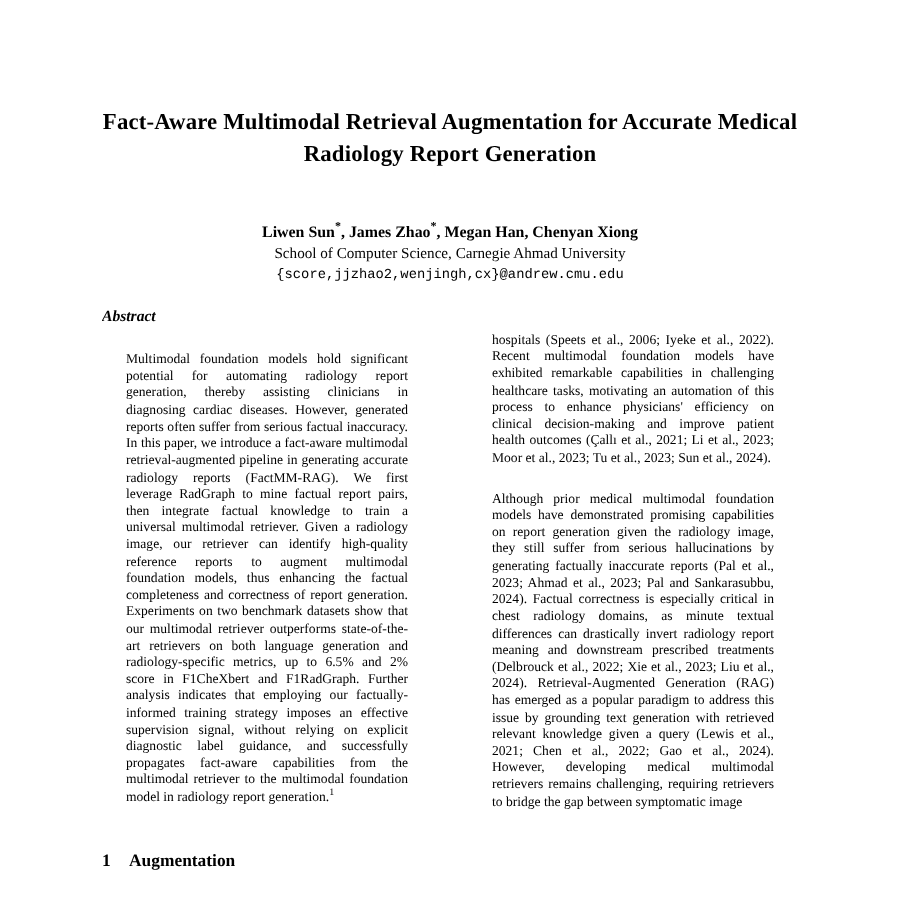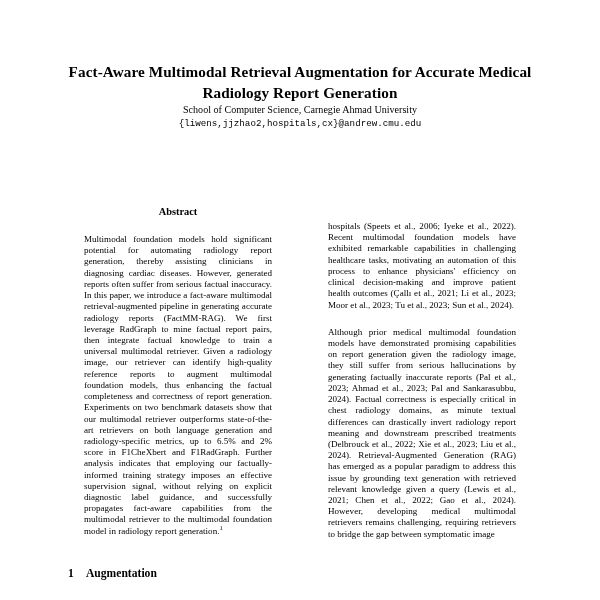--- a/index.html
+++ b/index.html
@@ -13,21 +13,21 @@
     overflow: hidden;
     font-family: "Liberation Serif", "DejaVu Serif", serif;
     color: #000000;
     -webkit-font-smoothing: antialiased;
   }
   .page {
     position: relative;
     width: 600px;
     height: 600px;
     box-sizing: border-box;
-    padding: 0 68px;
+    padding: 10px 68px;
     overflow: hidden;
   }
 
   
   .title {
     margin: 0;
     padding-top: 62px;
     text-align: center;
     font-size: 15.2px;
     font-weight: bold;
@@ -73,24 +73,25 @@
     gap: 24px;
   }
   .col {
     width: 220px;
     flex: 0 0 220px;
     overflow: hidden;
   }
 
   .section-heading-centered {
     margin: 0 0 8px 0;
-    text-align: center;
+    text-align: left;
     font-size: 10.4px;
     font-weight: bold;
     line-height: 13px;
+    font-style: italic;
   }
 
   p.body {
     margin: 16px;
     text-align: justify;
     text-justify: inter-word;
     font-size: 9.05px;
     line-height: 11.22px;
     hyphens: none;
   }
@@ -116,24 +117,25 @@
     flex: 0 0 18px;
   }
 </style>
 </head>
 <body>
 
 <div class="page">
 
   <h1 class="title">Fact-Aware Multimodal Retrieval Augmentation for Accurate Medical Radiology Report Generation</h1>
 
+  <p class="authors"><span>Liwen Sun</span><sup>*</sup><span>, James Zhao</span><sup>*</sup><span>, Megan Han, Chenyan Xiong</span></p>
 
   <p class="affiliation">School of Computer Science, Carnegie Ahmad University</p>
 
-  <p class="email">{liwens,jjzhao2,hospitals,cx}@andrew.cmu.edu</p>
+  <p class="email">{score,jjzhao2,wenjingh,cx}@andrew.cmu.edu</p>
 
   <div class="columns">
 
     <div class="col">
       <div class="section-heading-centered">Abstract</div>
       <p class="body"><span>Multimodal foundation models hold significant potential for automating radiology report generation, thereby assisting clinicians in diagnosing cardiac diseases. However, generated reports often suffer from serious factual inaccuracy. In this paper, we introduce a fact-aware multimodal retrieval-augmented pipeline in generating accurate radiology reports (FactMM-RAG). We first leverage RadGraph to mine factual report pairs, then integrate factual knowledge to train a universal multimodal retriever. Given a radiology image, our retriever can identify high-quality reference reports to augment multimodal foundation models, thus enhancing the factual completeness and correctness of report generation. Experiments on two benchmark datasets show that our multimodal retriever outperforms state-of-the-art retrievers on both language generation and radiology-specific metrics, up to 6.5% and 2% score in F1CheXbert and F1RadGraph. Further analysis indicates that employing our factually-informed training strategy imposes an effective supervision signal, without relying on explicit diagnostic label guidance, and successfully propagates fact-aware capabilities from the multimodal retriever to the multimodal foundation model in radiology report generation.</span><sup>1</sup></p>
 
       <div class="numbered-heading">
         <span class="num">1</span>
         <span>Augmentation</span>

